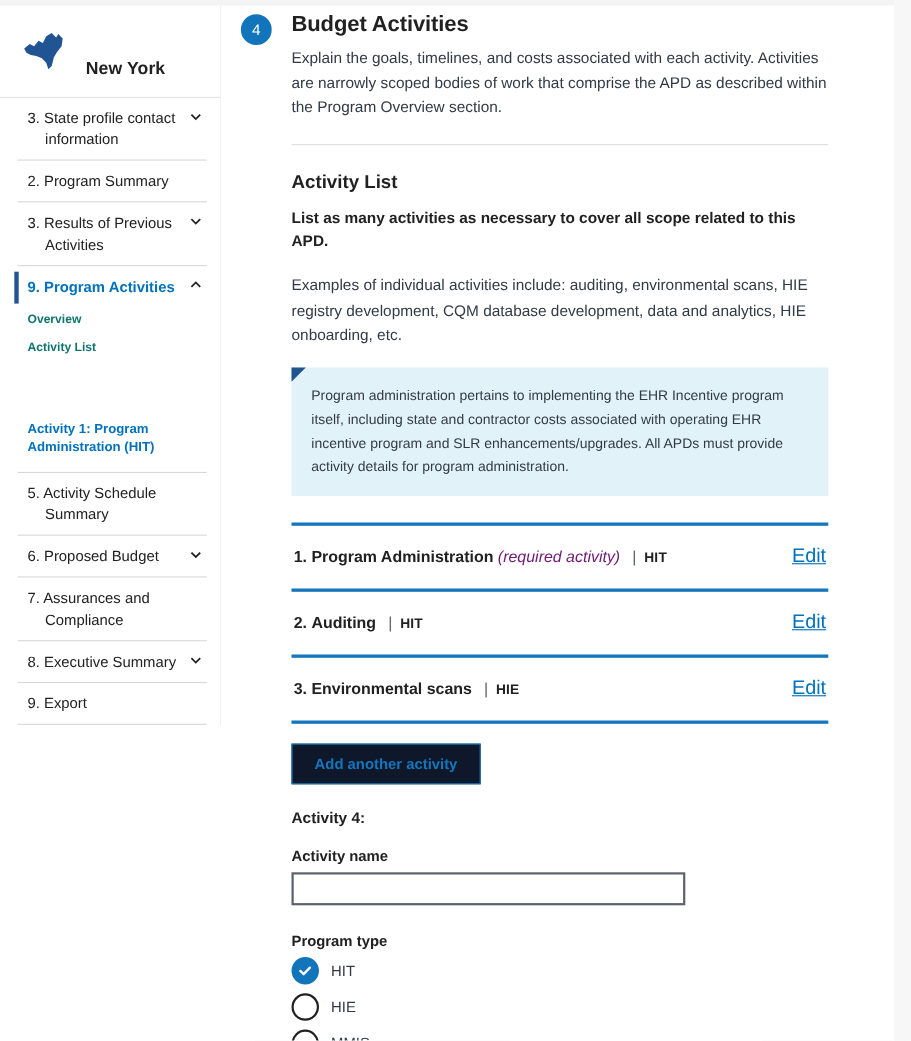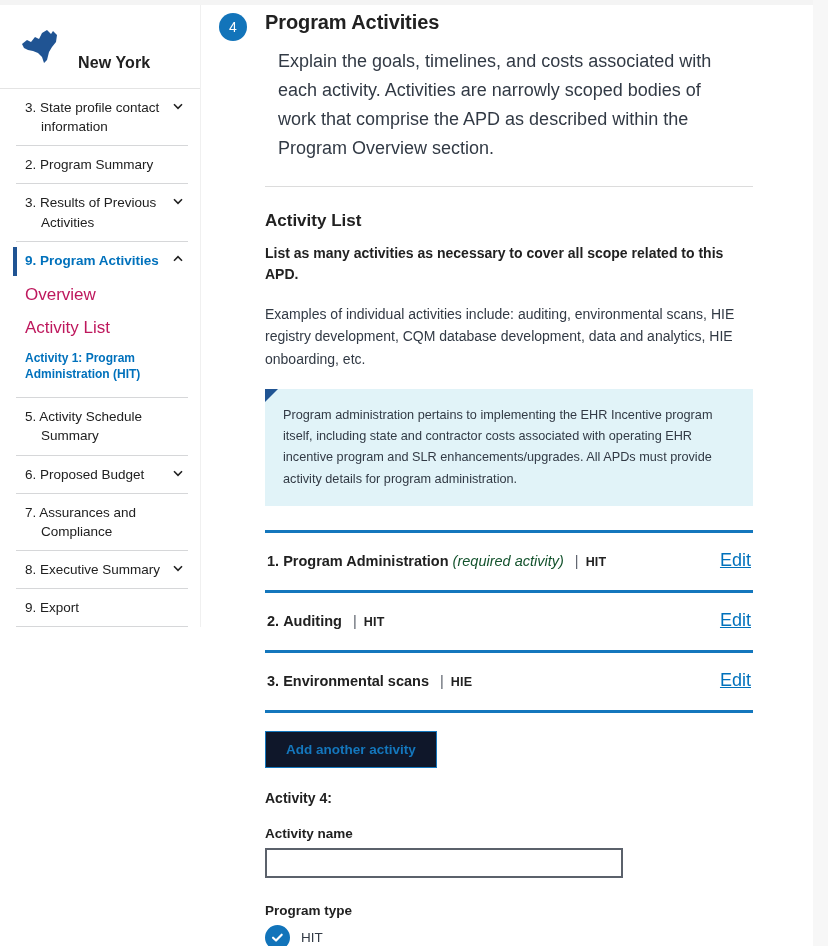--- a/index.html
+++ b/index.html
@@ -71,26 +71,27 @@
   }
   .chev {
     flex: 0 0 auto; margin-left: 8px; margin-top: 2px;
     width: 12px; height: 12px;
     color: #212121;
   }
   .chev svg { display: block; }
   .subnav { padding: 0 0 10px 0; }
   .subnav-item {
     padding: 5px 4px 5px 9px;
-    font-size: 17px;
-    color: #be185d;
+    font-size: 11px;
+    color: #0f766e;
     line-height: 1.35;
     cursor: pointer;
-  }
-  .subnav-item.active { color: #0071bc; font-weight: bold; font-size: 12px; }
+    font-weight: bold;
+  }
+  .subnav-item.active { color: #0071bc; font-weight: bold; font-size: 12px; margin-top: 48px; }
 
   
   .main {
     flex: 1 1 auto;
     padding: 0 60px 0 18px;
     min-width: 0;
   }
   .section-head {
     display: flex; align-items: flex-start;
     gap: 18px;
@@ -106,22 +107,22 @@
     display: flex; align-items: center; justify-content: center;
     margin-top: 2px;
   }
   .section-body { flex: 1 1 auto; min-width: 0; }
   h1.section-title {
     margin: 0 0 7px 0;
     font-size: 20px; font-weight: bold; color: #212121;
     letter-spacing: -.1px;
   }
   p.section-desc {
-    margin: 13px;
-    font-size: 18px; line-height: 1.62; color: #323a45;
+    margin: 0;
+    font-size: 14px; line-height: 1.62; color: #323a45;
   }
   .rule { border: 0; border-top: 1px solid #dcdcdc; margin: 22px 0 0 0; }
 
   h2.sub-title {
     margin: 24px 0 12px 0;
     font-size: 17px; font-weight: bold; color: #212121;
   }
   p.lead-bold {
     margin: 0 0 18px 0;
     font-size: 14px; font-weight: bold; color: #212121; line-height: 1.5;
@@ -147,21 +148,21 @@
 
   
   .activity-row {
     border-top: 3px solid #1477bd;
     padding: 17px 2px 19px 2px;
     display: flex; align-items: baseline; justify-content: space-between;
   }
   .activity-row.last { border-bottom: 3px solid #1477bd; }
   .activity-label { font-size: 14.5px; color: #212121; }
   .activity-label .name { font-weight: bold; }
-  .activity-label .req { font-style: italic; font-weight: normal; color: #14532d; }
+  .activity-label .req { font-style: italic; font-weight: normal; color: #701a75; }
   .activity-label .sep { color: #5b616b; margin: 0 3px 0 7px; }
   .activity-label .ptype { font-weight: bold; font-size: 12.5px; letter-spacing: .2px; }
   .edit-link {
     font-size: 18px; color: #0071bc;
     text-decoration: underline; cursor: pointer;
     white-space: nowrap;
   }
 
   .btn-outline {
     display: inline-block;
@@ -317,21 +318,21 @@
         </div>
 
       </nav>
     </aside>
 
     <main class="main">
 
       <div class="section-head">
         <div class="badge">4</div>
         <div class="section-body">
-          <h1 class="section-title">Program Activities</h1>
+          <h1 class="section-title">Budget Activities</h1>
           <p class="section-desc">Explain the goals, timelines, and costs associated with each activity. Activities are narrowly scoped bodies of work that comprise the APD as described within the Program Overview section.</p>
           <hr class="rule">
 
           <h2 class="sub-title">Activity List</h2>
           <p class="lead-bold">List as many activities as necessary to cover all scope related to this APD.</p>
           <p class="examples">Examples of individual activities include: auditing, environmental scans, HIE registry development, CQM database development, data and analytics, HIE onboarding, etc.</p>
 
           <div class="alert">
             <p>Program administration pertains to implementing the EHR Incentive program itself, including state and contractor costs associated with operating EHR incentive program and SLR enhancements/upgrades. All APDs must provide activity details for program administration.</p>
           </div>

